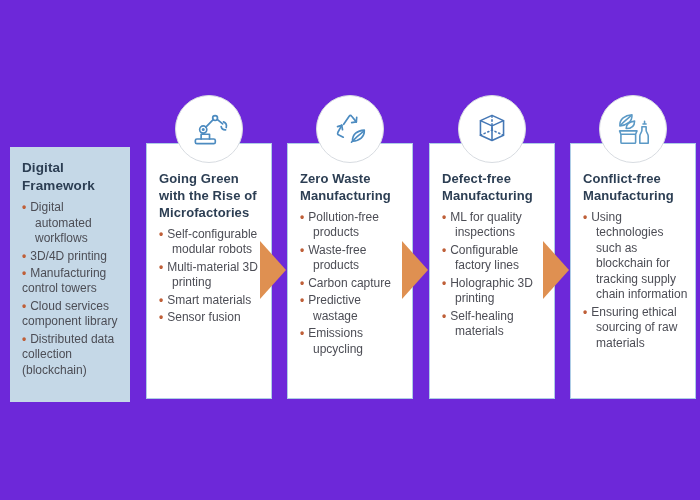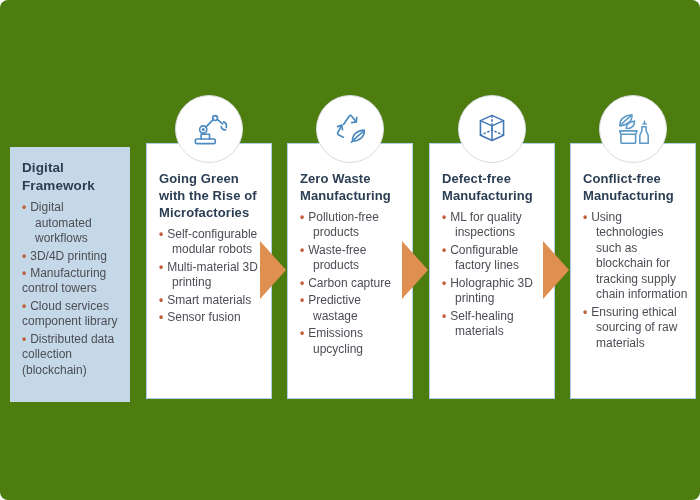--- a/index.html
+++ b/index.html
@@ -1,18 +1,18 @@
 <!DOCTYPE html>
 <html><head>
 <meta charset="utf-8">
 <style>
   html,body{margin:0;padding:0;background:#fff;}
   .canvas{
-    position:relative;width:700px;height:500px;background:#4d7c0f;
-    font-family:"Liberation Sans",sans-serif;overflow:hidden;border-radius:8px;
+    position:relative;width:700px;height:500px;background:#6d28d9;
+    font-family:"Liberation Sans",sans-serif;overflow:hidden;
   }
   
   .sidebar{
     position:absolute;left:10px;top:147px;width:120px;height:255px;
     background:#c5d8e7;box-sizing:border-box;padding:12px 10px 10px 12px;
   }
   .panel-title{
     margin:0 0 6px 0;font-size:13.5px;line-height:1.3;font-weight:bold;
     color:#2c3e53;letter-spacing:.1px;
   }

